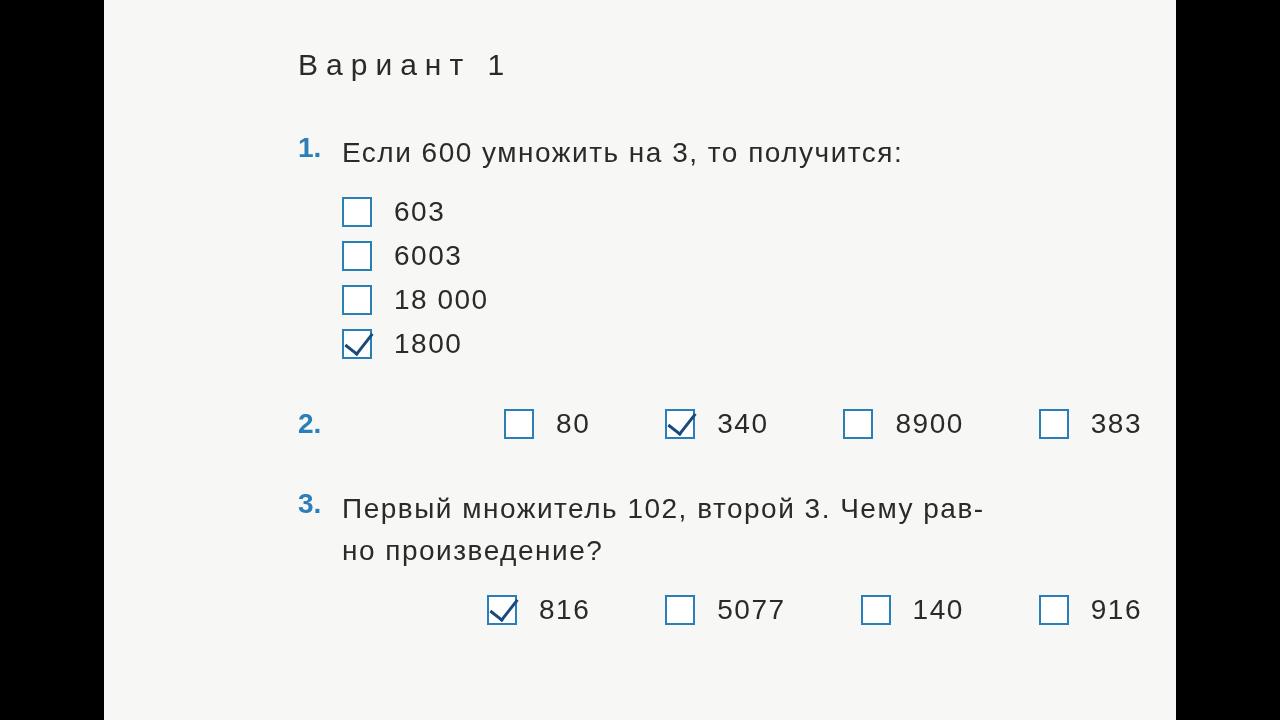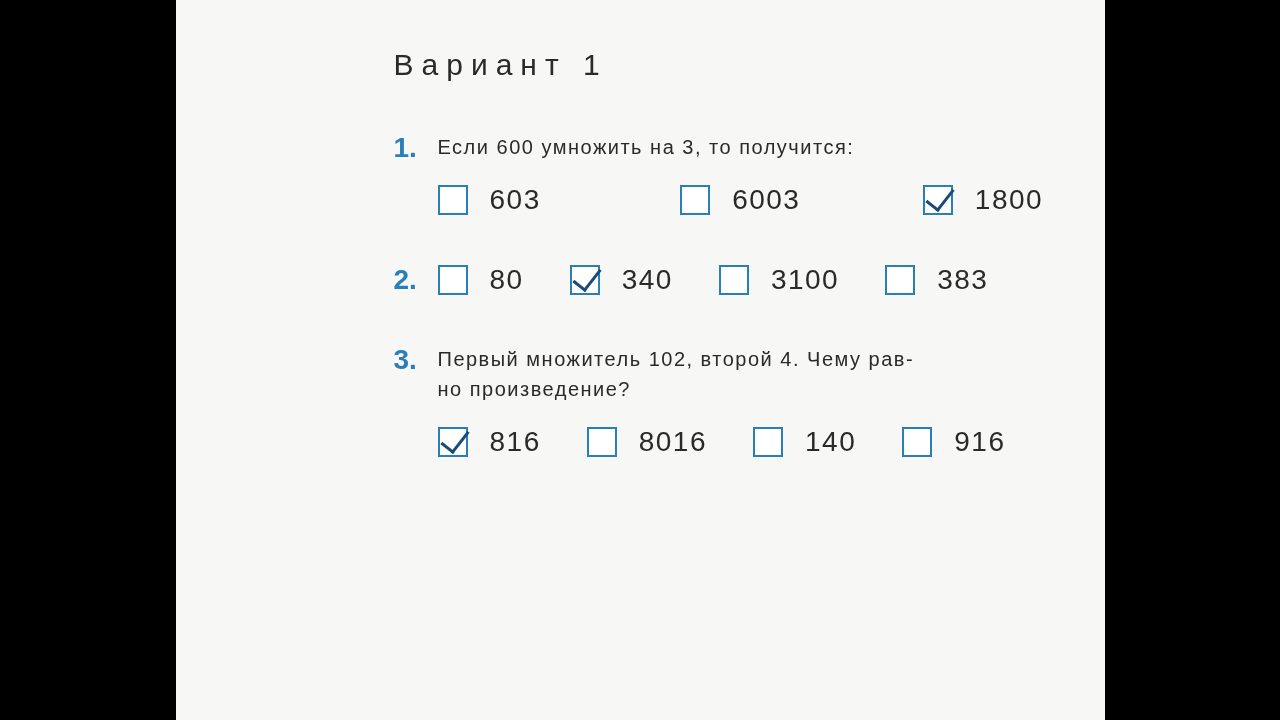--- a/index.html
+++ b/index.html
@@ -11,23 +11,23 @@
       width: 1280px;
       height: 720px;
       background: #000;
       display: flex;
       justify-content: center;
       align-items: stretch;
       font-family: Arial, Helvetica, sans-serif;
     }
     .page {
       background: #f7f7f5;
-      width: 929px;
+      width: 1072px;
       height: 720px;
-      padding: 48px 60px 40px 88px;
+      padding: 48px 60px 40px 64px;
       color: #2a2a2a;
     }
     .variant-title {
       font-size: 30px;
       letter-spacing: 8px;
       font-weight: 400;
       margin-left: 130px;
       margin-bottom: 50px;
     }
     .question {
@@ -42,37 +42,37 @@
       font-weight: 600;
       font-size: 28px;
       width: 44px;
       flex-shrink: 0;
       margin-left: 130px;
     }
     .q-body {
       flex: 1;
     }
     .q-text {
-      font-size: 20px;
+      font-size: 28px;
       line-height: 1.5;
       letter-spacing: 1.5px;
       margin-bottom: 22px;
     }
     .options-2col {
       display: grid;
-      grid-template-columns: 1fr 1fr 1fr;
+      grid-template-columns: 1fr;
       row-gap: 12px;
       column-gap: 40px;
       width: 720px;
-      gap: 8px;
     }
     .options-4col {
       display: flex;
-      gap: 46px;
+      gap: 75px;
       width: 800px;
+      justify-content: flex-end;
     }
     .opt {
       display: flex;
       align-items: center;
       gap: 22px;
     }
     .checkbox {
       width: 30px;
       height: 30px;
       border: 2.5px solid #2b7fb8;
@@ -110,20 +110,24 @@
         <div class="options-2col">
           <div class="opt">
             <div class="checkbox"></div>
             <span class="opt-label">603</span>
           </div>
           <div class="opt">
             <div class="checkbox"></div>
             <span class="opt-label">6003</span>
           </div>
           <div class="opt">
+            <div class="checkbox"></div>
+            <span class="opt-label">18 000</span>
+          </div>
+          <div class="opt">
             <div class="checkbox checked"></div>
             <span class="opt-label">1800</span>
           </div>
         </div>
       </div>
     </div>
   </div>
 
   <div class="question">
     <div class="question-row">
@@ -133,45 +137,45 @@
           <div class="opt">
             <div class="checkbox"></div>
             <span class="opt-label">80</span>
           </div>
           <div class="opt">
             <div class="checkbox checked"></div>
             <span class="opt-label">340</span>
           </div>
           <div class="opt">
             <div class="checkbox"></div>
-            <span class="opt-label">3100</span>
+            <span class="opt-label">8900</span>
           </div>
           <div class="opt">
             <div class="checkbox"></div>
             <span class="opt-label">383</span>
           </div>
         </div>
       </div>
     </div>
   </div>
 
   <div class="question">
     <div class="question-row">
       <div class="q-num">3.</div>
       <div class="q-body">
-        <div class="q-text" style="white-space: pre-line;">Первый множитель 102, второй 4. Чему рав-
+        <div class="q-text" style="white-space: pre-line;">Первый множитель 102, второй 3. Чему рав-
 но произведение?</div>
         <div class="options-4col">
           <div class="opt">
             <div class="checkbox checked"></div>
             <span class="opt-label">816</span>
           </div>
           <div class="opt">
             <div class="checkbox"></div>
-            <span class="opt-label">8016</span>
+            <span class="opt-label">5077</span>
           </div>
           <div class="opt">
             <div class="checkbox"></div>
             <span class="opt-label">140</span>
           </div>
           <div class="opt">
             <div class="checkbox"></div>
             <span class="opt-label">916</span>
           </div>
         </div>

